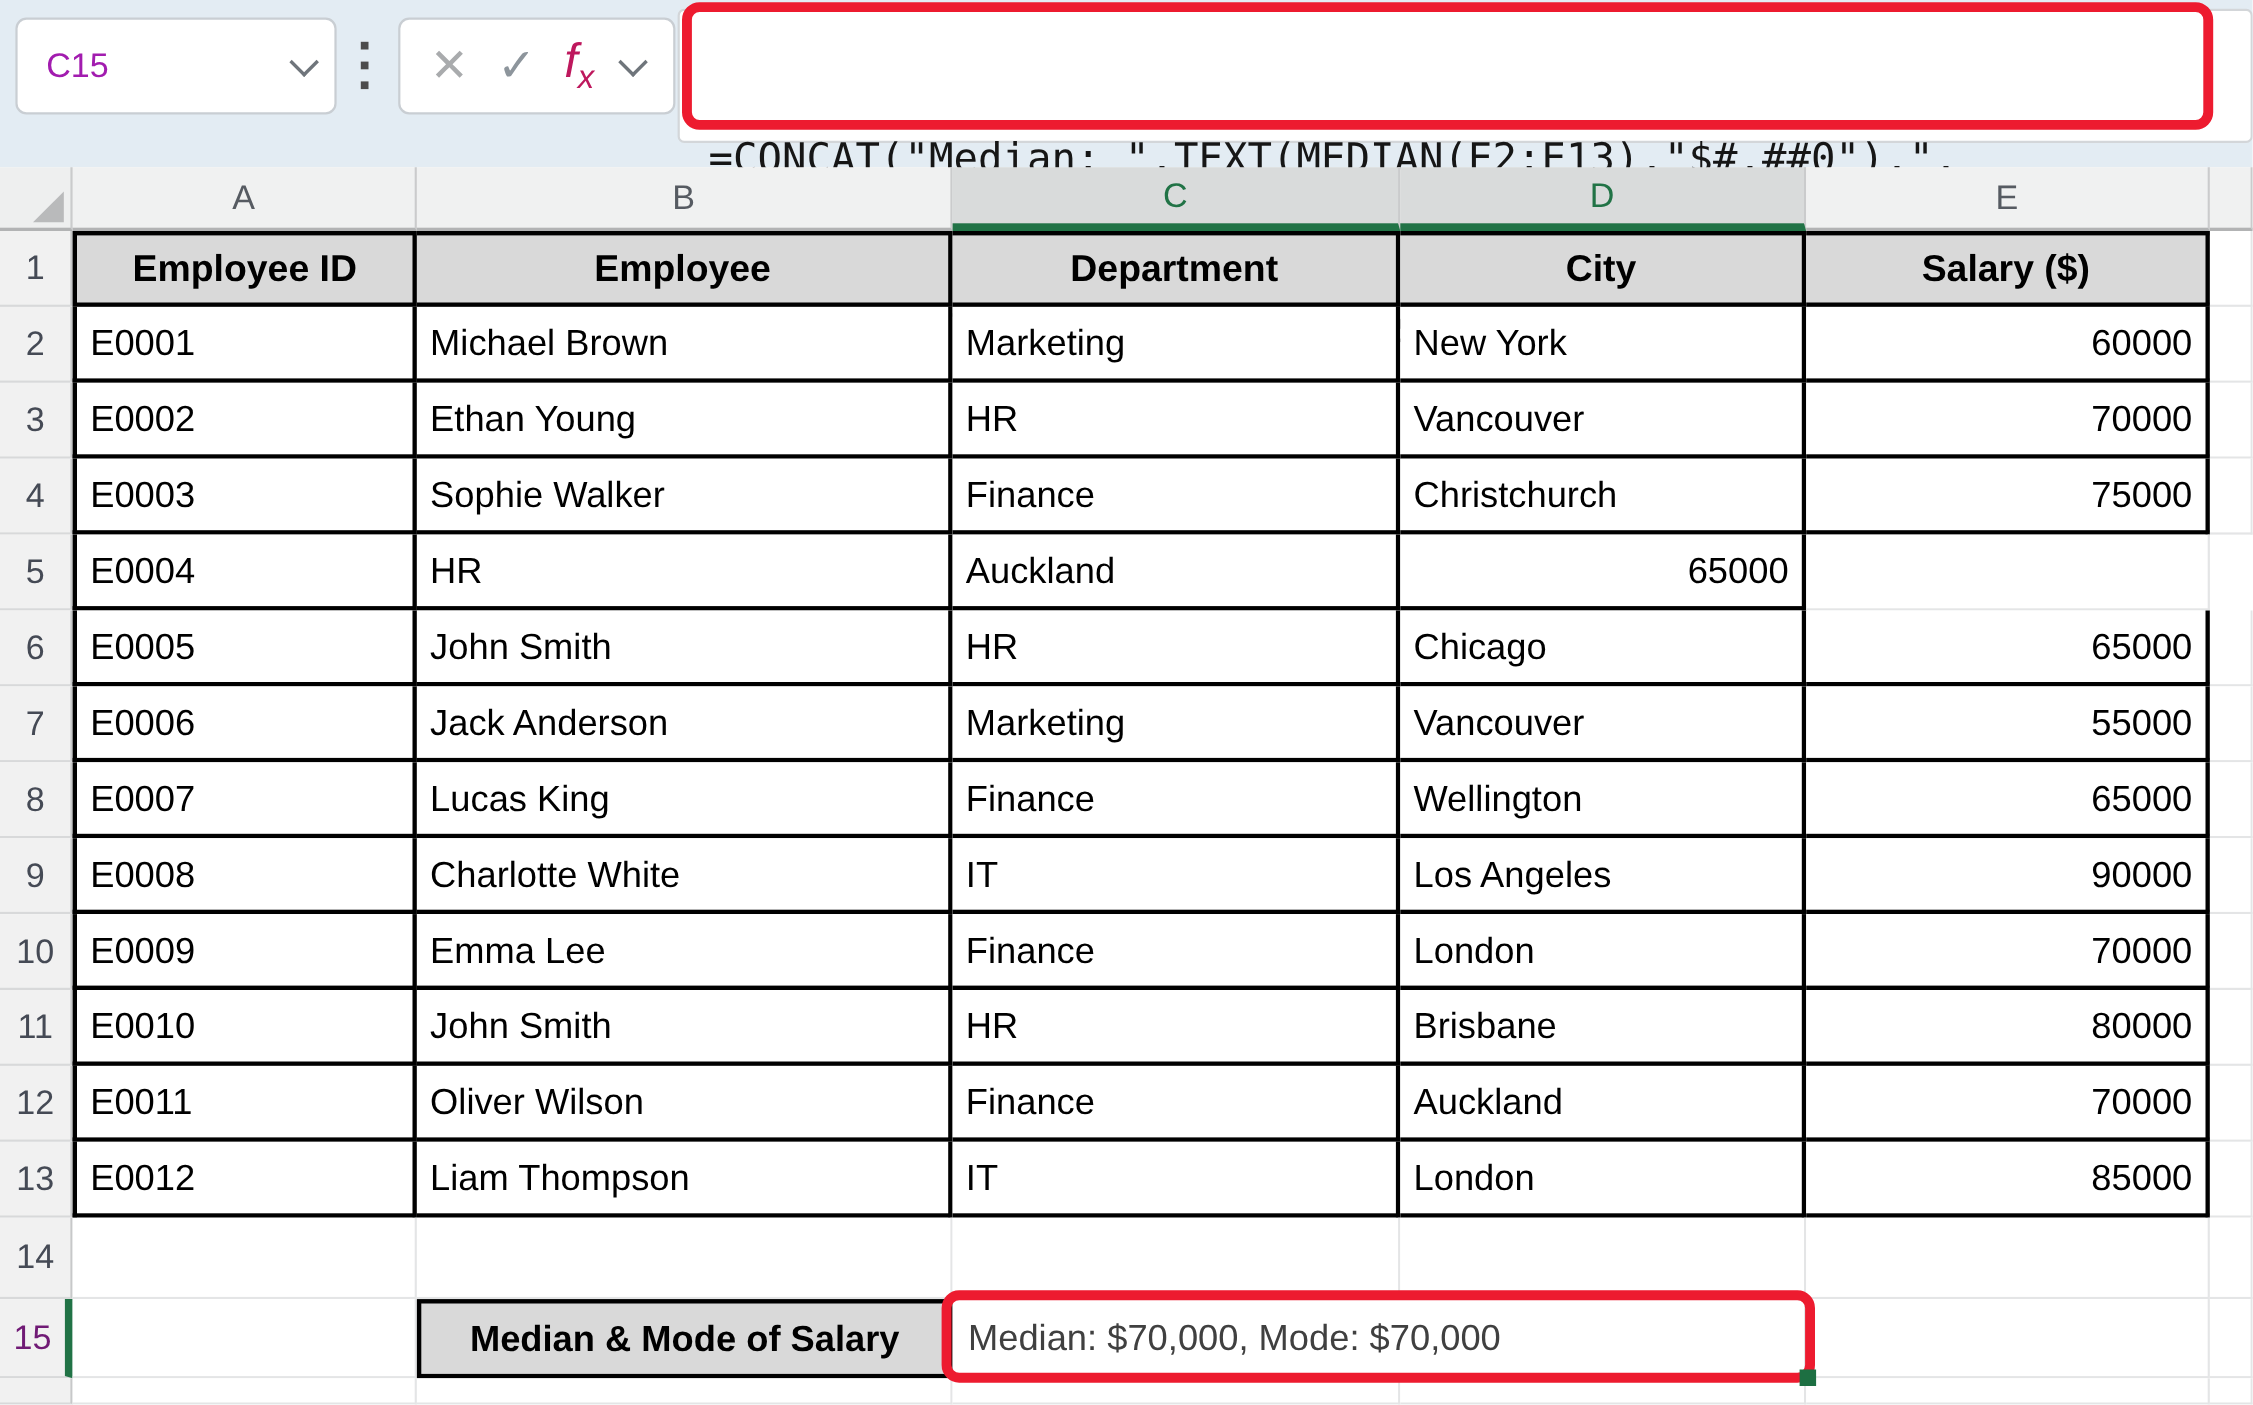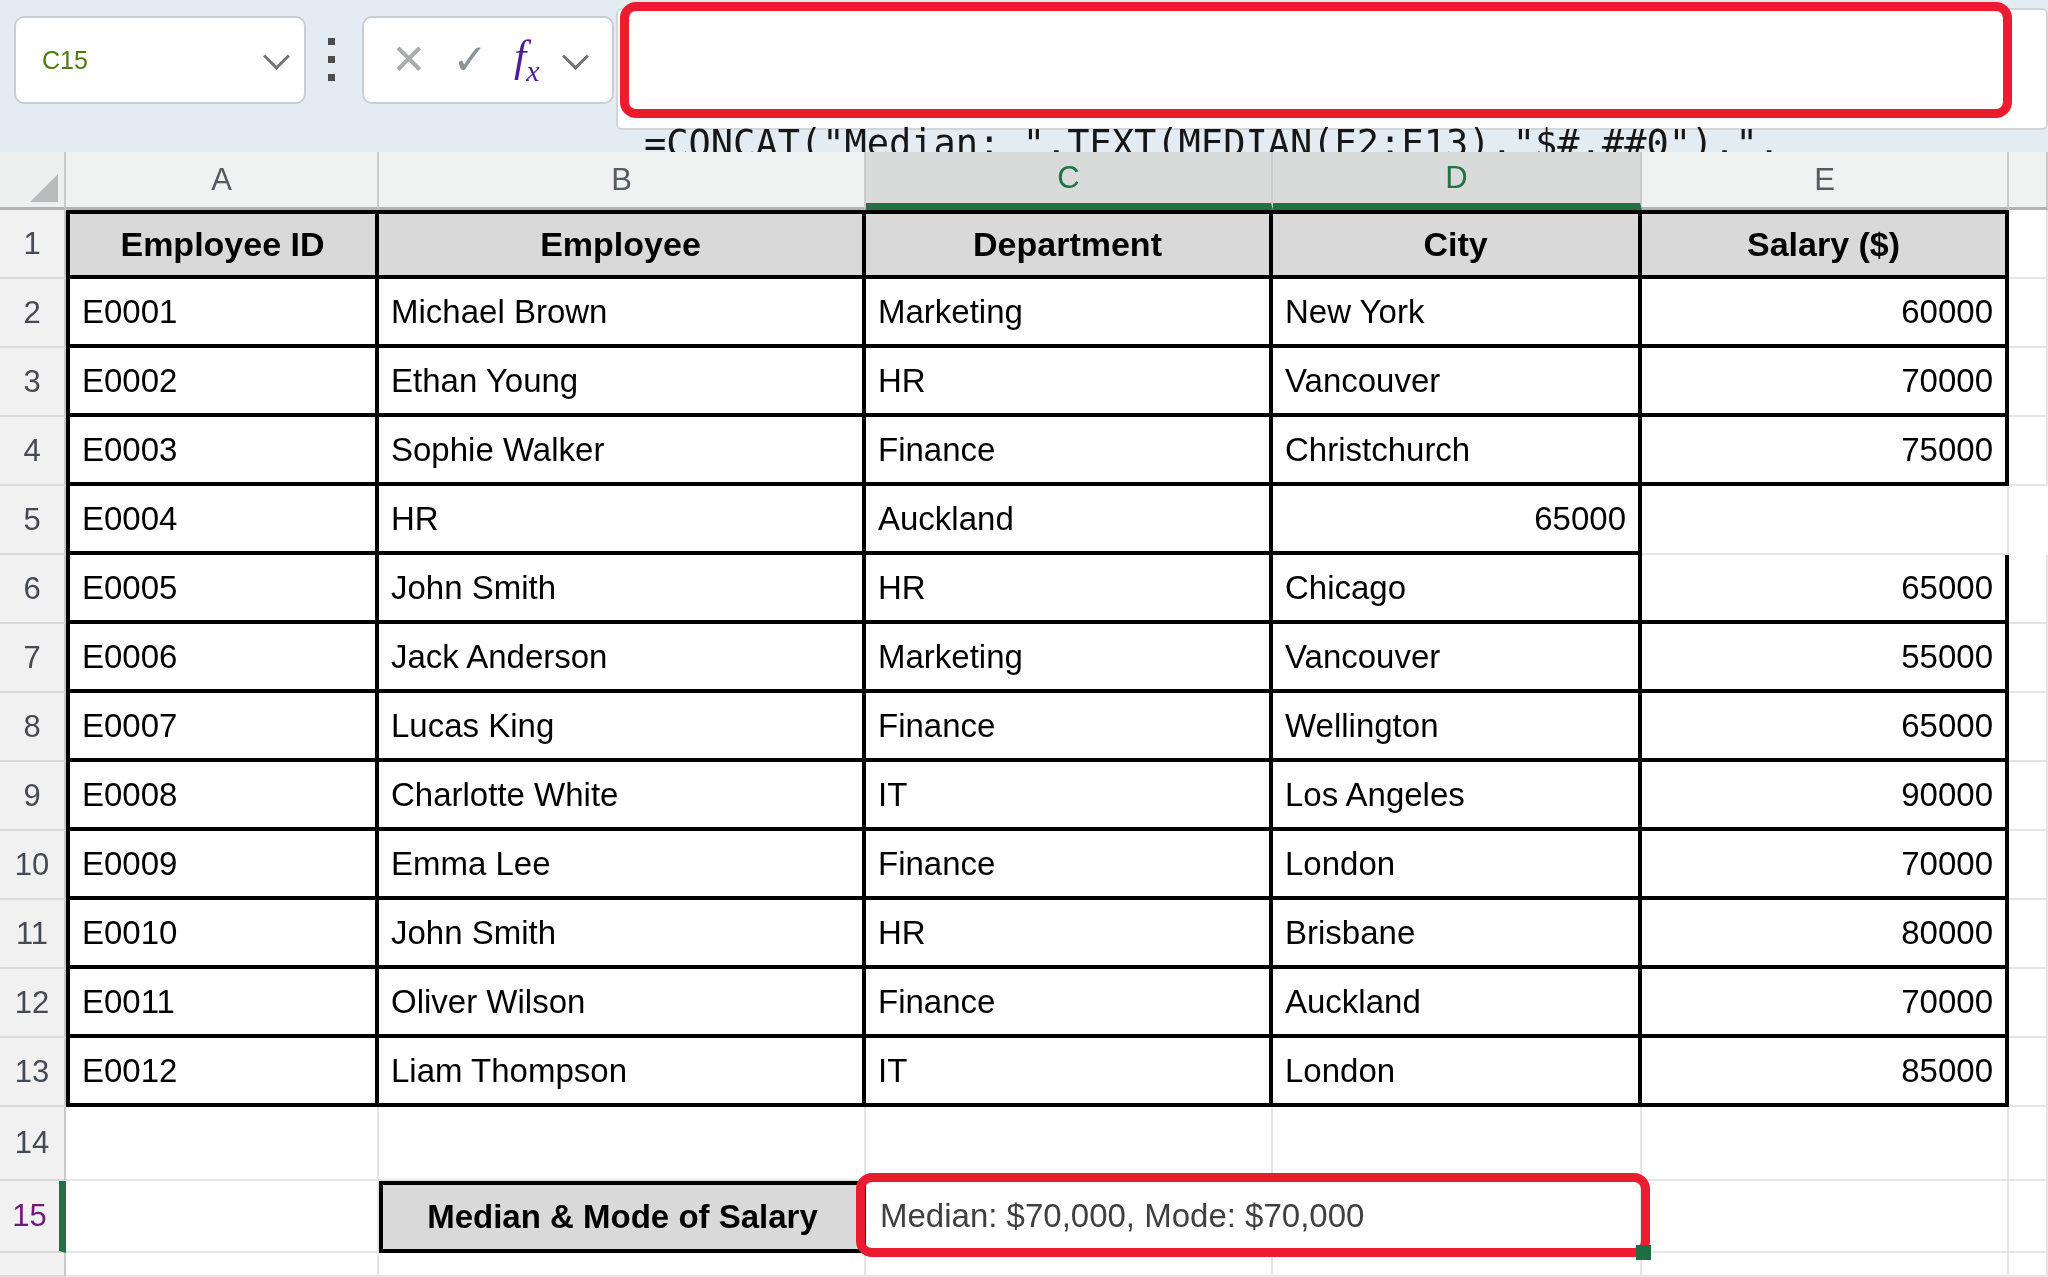--- a/index.html
+++ b/index.html
@@ -4,29 +4,29 @@
 <style>
   html,body{margin:0;padding:0;background:#fff;}
   #app{position:relative;width:2048px;height:1277px;overflow:hidden;
        font-family:"Liberation Sans",sans-serif;background:#fff;}
 
   
   #topbar{position:absolute;left:0;top:0;width:2048px;height:152px;background:#e3ecf3;}
   .whitebox{position:absolute;background:#fff;border:2px solid #c9ced3;border-radius:10px;
             box-sizing:border-box;display:flex;align-items:center;}
   #namebox{left:14px;top:16px;width:292px;height:88px;padding:0 18px 0 26px;}
-  #namebox .nbtext{font-size:25px;color:#4d7c0f;flex:1;}
+  #namebox .nbtext{font-size:31px;color:#a21caf;flex:1;}
   .chev{width:16px;height:16px;border-right:3px solid #6f757b;border-bottom:3px solid #6f757b;
         transform:rotate(45deg);margin-top:-8px;}
   #dots{position:absolute;left:328px;top:38px;display:flex;flex-direction:column;gap:11px;}
   #dots span{width:7px;height:7px;background:#4c4c4c;}
   #fxbox{left:362px;top:16px;width:252px;height:88px;justify-content:space-around;padding:0 14px;}
   .xicon{font-size:42px;color:#a9abad;line-height:1;}
   .checkicon{font-size:42px;color:#8d959c;line-height:1;}
-  .fxicon{font-style:italic;font-family:Liberation Serif, serif;font-size:44px;color:#4c1d95;line-height:1;}
+  .fxicon{font-style:italic;font-family:Liberation Sans, sans-serif;font-size:44px;color:#be185d;line-height:1;}
   .fxicon sub{font-size:30px;}
   #formulabar{position:absolute;left:616px;top:8px;width:1432px;height:122px;background:#fff;
               border:2px solid #d3d6d9;border-radius:6px;box-sizing:border-box;}
   #formulatext{position:absolute;left:644px;top:14px;width:1360px;
                font-family:"DejaVu Sans Mono",monospace;font-size:37px;color:#161616;
                line-height:52px;white-space:pre;}
   .redbox{position:absolute;border:9px solid #ed1b2f;border-radius:16px;box-sizing:border-box;
           background:transparent;pointer-events:none;z-index:6;}
   #formula-anno{left:620px;top:2px;width:1392px;height:116px;}
 

